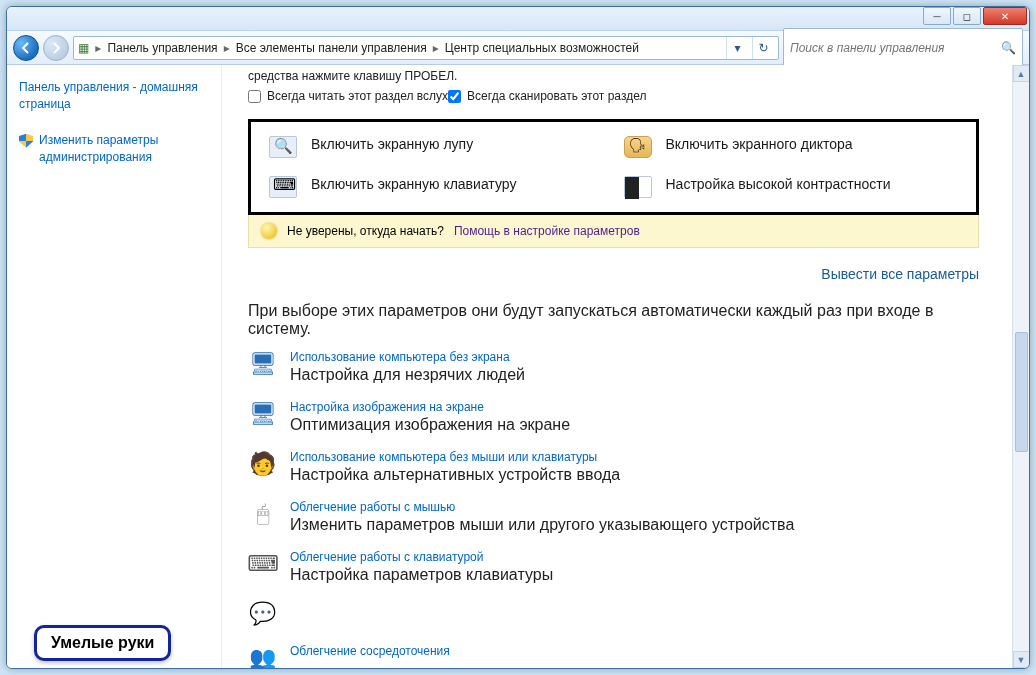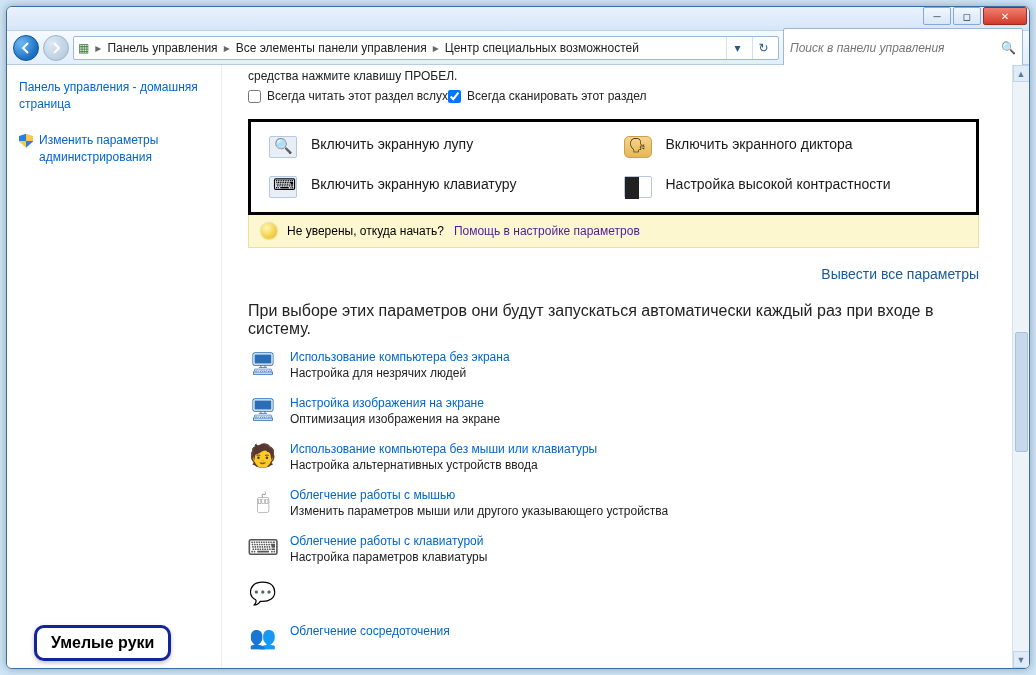--- a/index.html
+++ b/index.html
@@ -192,21 +192,21 @@
   .section .sub { font-size:16px; color:#222; margin-bottom:12px; }
   .opt {
     display:flex; gap:12px; margin-bottom:16px; align-items:flex-start;
   }
   .opt .ic {
     width:30px; height:28px; flex-shrink:0;
     display:flex; align-items:center; justify-content:center;
     font-size:22px;
   }
   .opt a { color:#06c; text-decoration:none; font-size:12px; display:block; }
-  .opt .desc { color:#222; font-size:12px; margin-top:2px; }
+  .opt .desc { color:#222; font-size:16px; margin-top:2px; }
   .scrollbar-fake {
     position:absolute; right:0; top:0; bottom:0; width:17px;
     background:#eef3f9; border-left:1px solid #d4e1ef;
     display:flex; flex-direction:column; align-items:center;
   }
   .sb-btn { width:17px; height:17px; background:#e1ebf6; border:1px solid #c2d4e8; display:flex;align-items:center;justify-content:center;color:#5a7ba0;font-size:9px;cursor:pointer;}
   .sb-track { flex:1; position:relative; width:17px; }
   .sb-thumb { position:absolute; left:2px; right:2px; top:250px; height:120px; background:#c7d8ec; border:1px solid #a7c0dc; border-radius:2px; cursor:pointer;}
   .watermark {
     position:absolute;

